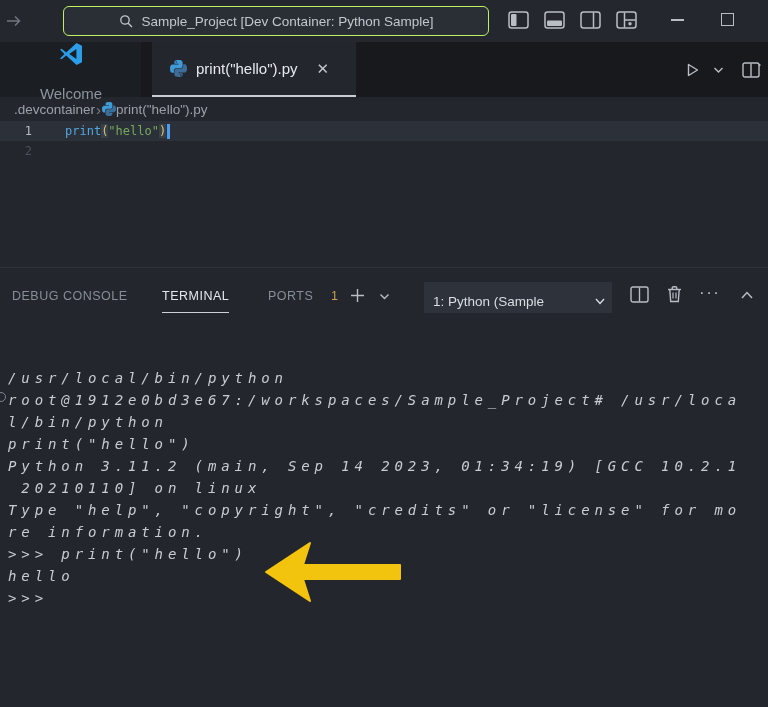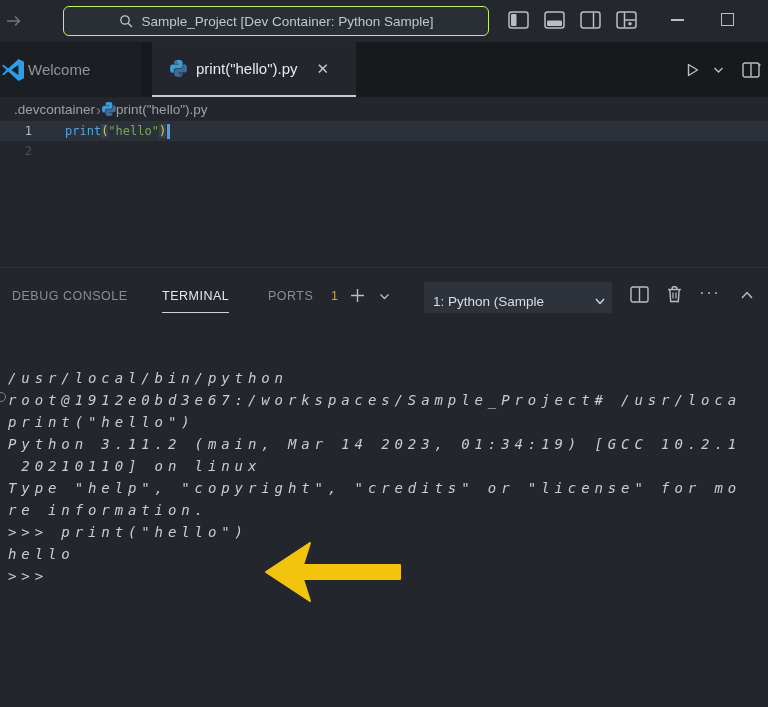--- a/index.html
+++ b/index.html
@@ -13,22 +13,22 @@
   .cmd-center{position:absolute;left:63px;top:6px;width:424px;height:28px;background:#2a2e35;
               border:1px solid #bef264;border-radius:6px;display:flex;align-items:center;
               justify-content:center;gap:8px;color:#c2c7cd;font-size:13.5px;cursor:default;}
   .titlebar-icons{position:absolute;left:508px;top:11px;display:flex;gap:15px;align-items:center;}
   .win-min{position:absolute;left:671px;top:19px;width:13px;height:2px;background:#b9bec5;}
   .win-max{position:absolute;left:721px;top:13px;width:11px;height:11px;border:1.5px solid #b9bec5;}
 
   
   .tabbar{position:absolute;top:42px;left:0;width:768px;height:55px;background:#17191d;}
   .tab-welcome{position:absolute;left:0;top:0;width:141px;height:55px;background:#1b1e23;
-               display:flex;align-items:center;gap:3px;padding-left:1px;box-sizing:border-box;
-               color:#8e959d;font-size:15px;}
+               display:flex;align-items:center;gap:19px;padding-left:1px;box-sizing:border-box;
+               color:#8e959d;font-size:15px;flex-direction:column;}
   .tab-active{position:absolute;left:152px;top:0;width:204px;height:55px;background:#23262c;
               border-bottom:2px solid #c8cdd4;box-sizing:border-box;display:flex;align-items:center;
               gap:9px;padding-left:18px;color:#e6e9ed;font-size:15px;}
   .tab-close{margin-left:10px;color:#c3c8cd;font-size:15px;cursor:pointer;}
   .tab-actions{position:absolute;right:8px;top:0;height:55px;display:flex;align-items:center;gap:12px;}
   .dots-partial{position:absolute;left:757px;top:14px;color:#b9bec5;font-size:16px;letter-spacing:2px;}
 
   
   .breadcrumb{position:absolute;top:97px;left:0;width:768px;height:24px;display:flex;
               align-items:center;padding-left:14px;box-sizing:border-box;
@@ -247,22 +247,23 @@
           <path d="M2 8 L7 2.5 L12 8" fill="none" stroke="#b9bec5" stroke-width="1.5"></path>
         </svg>
       </span>
     </div>
 
     <div class="cmd-deco"></div>
 
     <div class="terminal-out">
       <div class="tline">/usr/local/bin/python</div>
       <div class="tline">root@1912e0bd3e67:/workspaces/Sample_Project# /usr/loca</div>
+      <div class="tline">l/bin/python</div>
       <div class="tline">print("hello")</div>
-      <div class="tline">Python 3.11.2 (main, Mar 14 2023, 01:34:19) [GCC 10.2.1</div>
+      <div class="tline">Python 3.11.2 (main, Sep 14 2023, 01:34:19) [GCC 10.2.1</div>
       <div class="tline"> 20210110] on linux</div>
       <div class="tline">Type "help", "copyright", "credits" or "license" for mo</div>
       <div class="tline">re information.</div>
       <div class="tline">&gt;&gt;&gt; print("hello")</div>
       <div class="tline">hello</div>
       <div class="tline">&gt;&gt;&gt;</div>
     </div>
   </div>
 
   <div class="arrow-anno">

